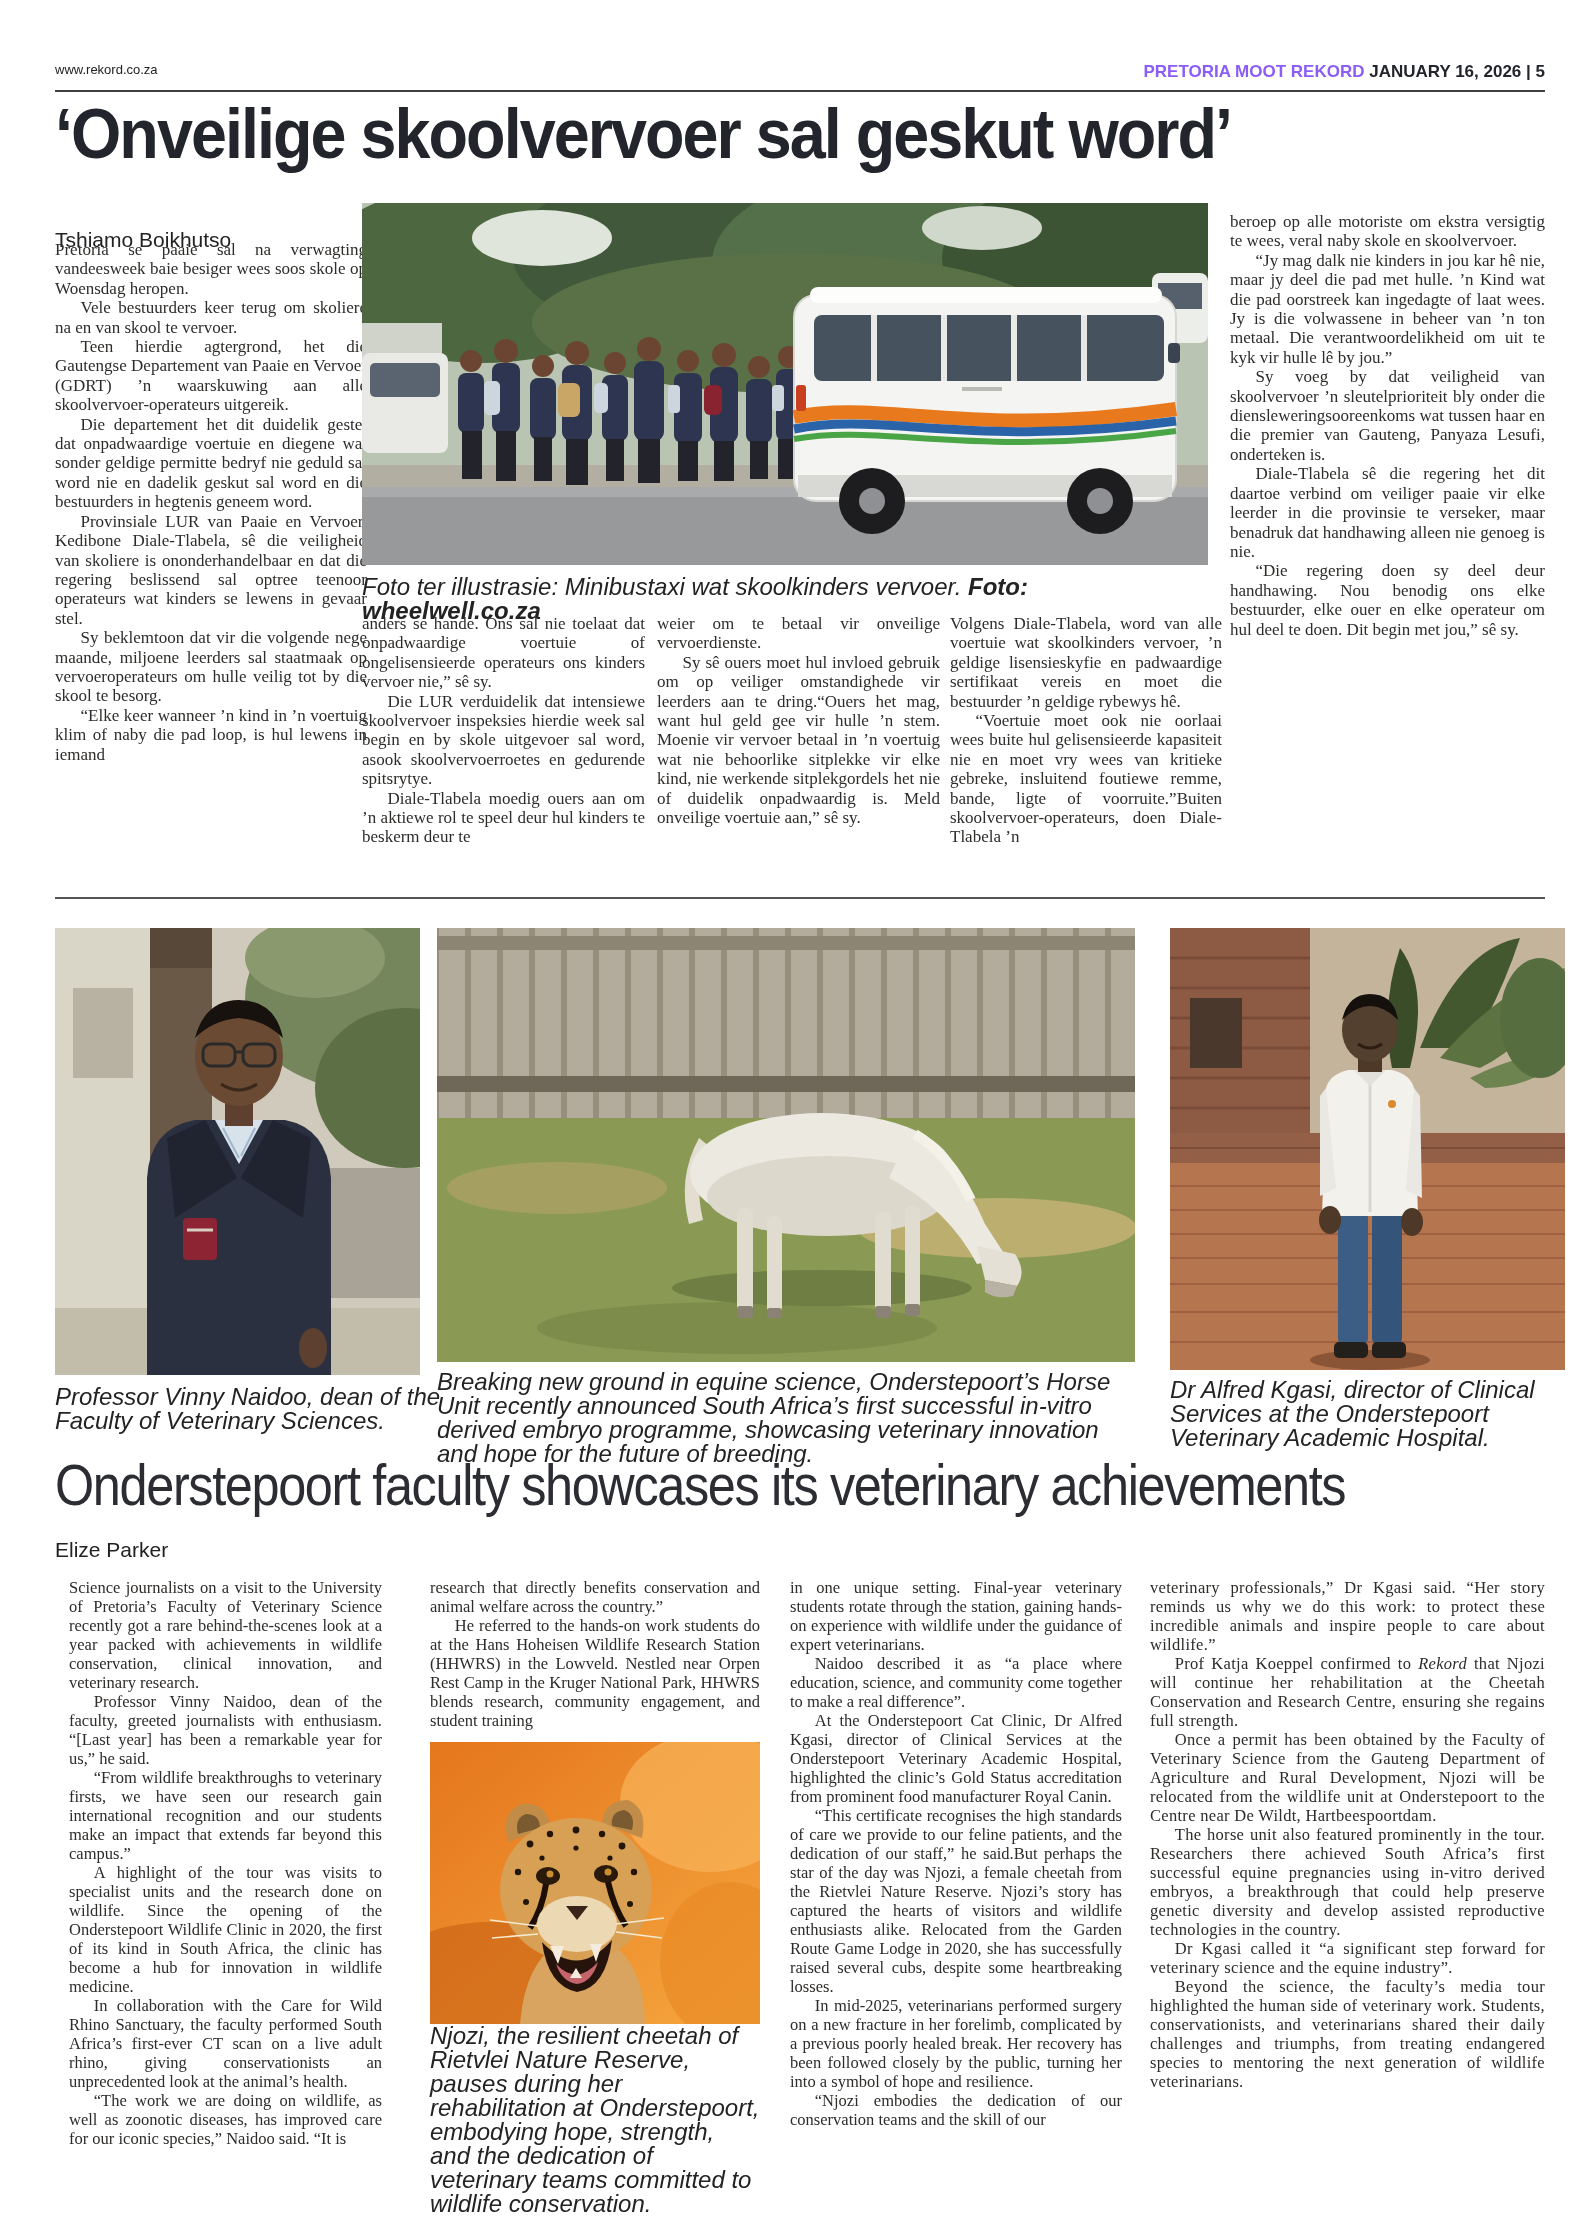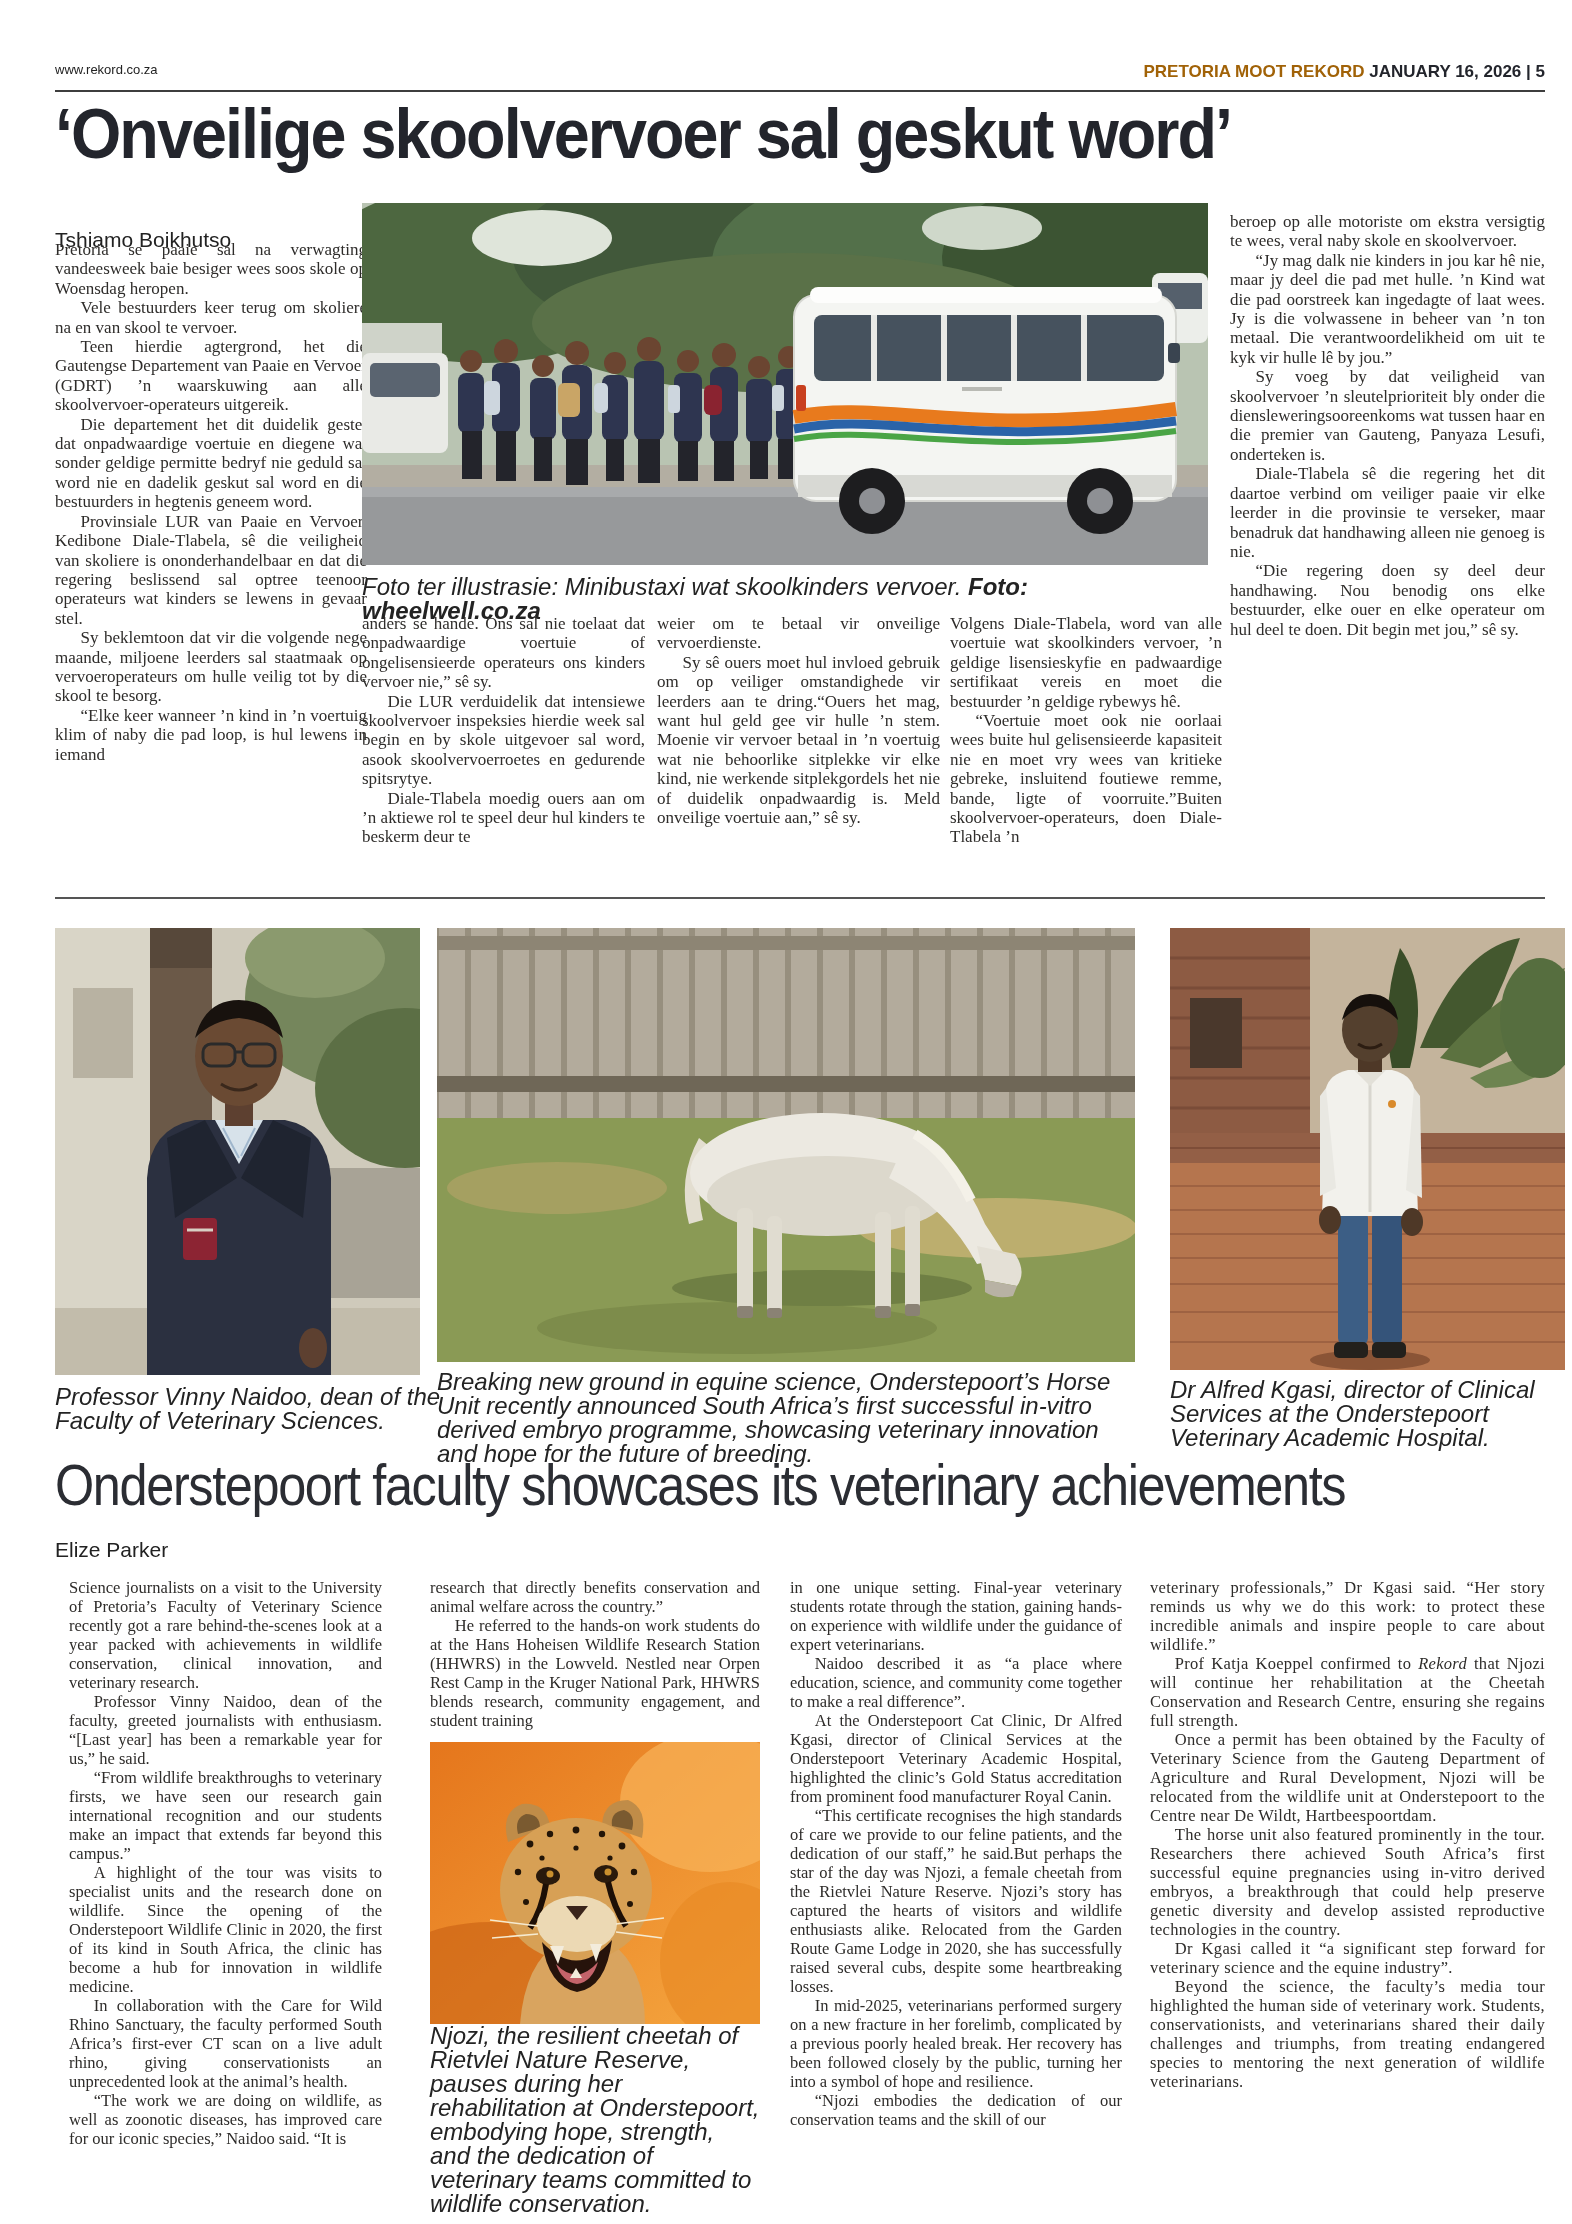--- a/index.html
+++ b/index.html
@@ -2,21 +2,21 @@
 <html><head>
 <meta charset="utf-8">
 <style>
   html,body{margin:0;padding:0;background:#e9e9e9;}
   .page{position:relative;width:1572px;height:2224px;background:#ffffff;margin:0 auto;
         font-family:"Liberation Serif",serif;color:#2e2c2a;overflow:hidden;}
   .abs{position:absolute;}
   
   .hdr-left{left:55px;top:62px;font-family:"Liberation Sans",sans-serif;font-size:13px;color:#222;}
   .hdr-right{right:27px;top:62px;font-family:"Liberation Sans",sans-serif;font-size:17px;font-weight:bold;}
-  .mast-red{color:#a16207;text-align:right;}
+  .mast-red{color:#8b5cf6;text-align:right;}
   .mast-date{color:#23252c;}
   .rule{left:55px;width:1490px;height:2px;background:#3e3e3e;}
   
   .h1{left:55px;top:96px;width:1490px;font-family:"Liberation Sans",sans-serif;
       font-weight:800;font-size:66px;line-height:1.05;color:#23252c;letter-spacing:-2px;
       transform:scale(.98,1.08);transform-origin:left top;white-space:nowrap;}
   .h2{left:55px;top:1452px;width:1600px;font-family:"Liberation Sans",sans-serif;
       font-weight:400;font-size:56px;color:#2b2d33;letter-spacing:-1.5px;
       transform:scale(.90,1.02);transform-origin:left top;white-space:nowrap;}
   .byline{font-family:"Liberation Sans",sans-serif;font-size:21px;color:#222;}

